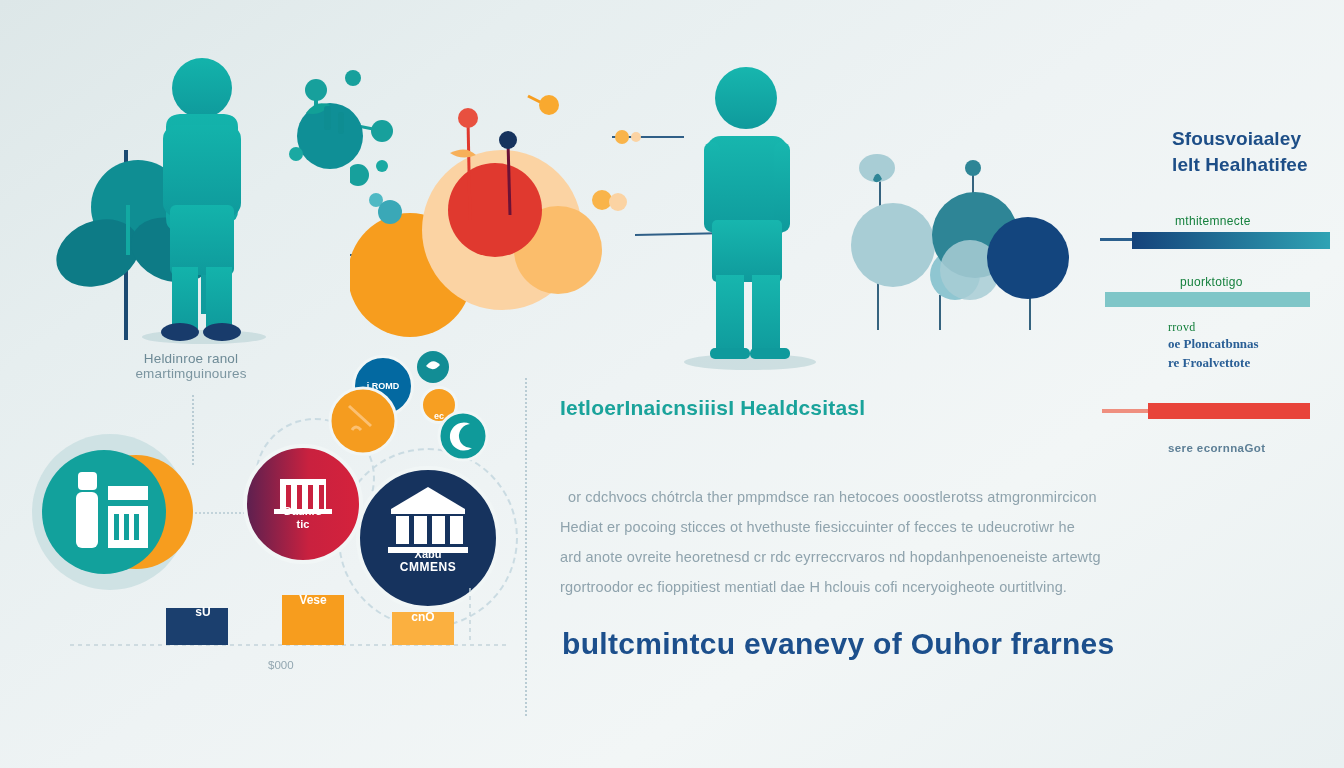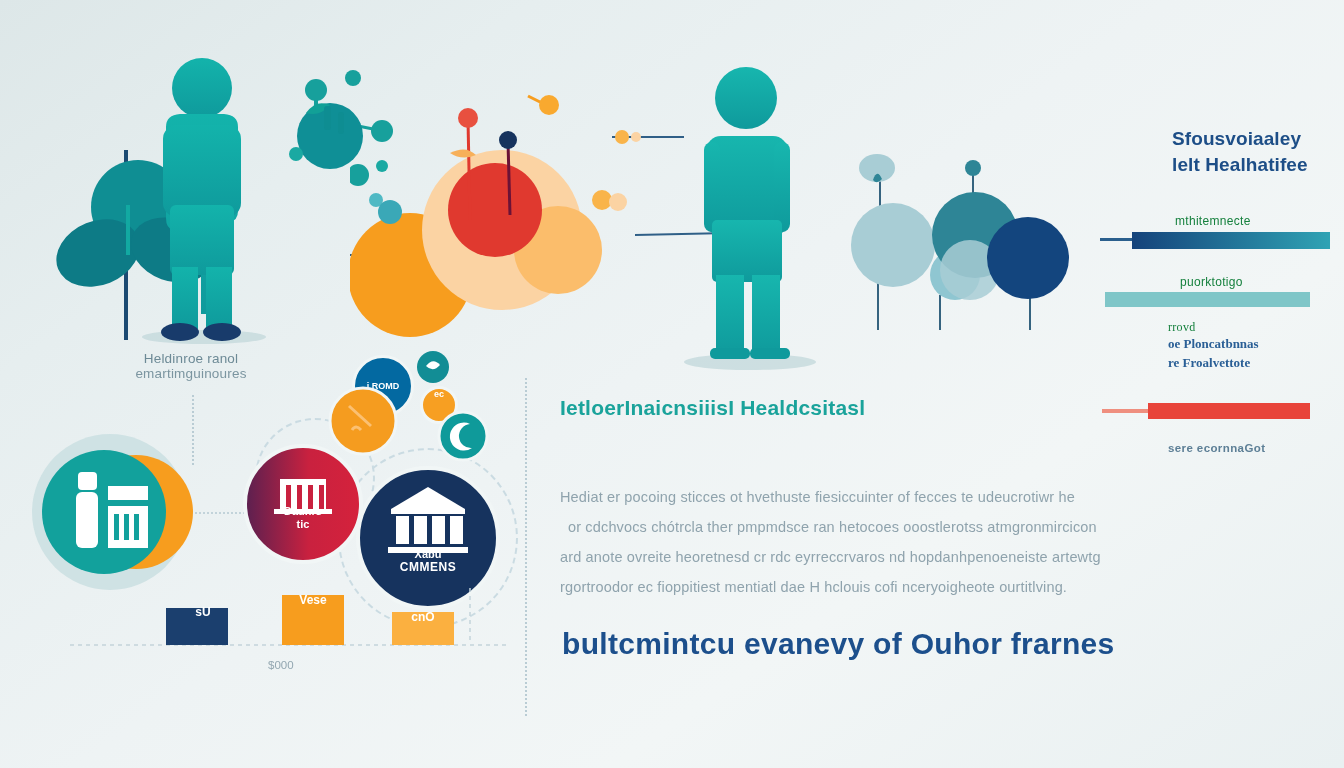--- a/index.html
+++ b/index.html
@@ -221,21 +221,21 @@
 
   <div class="abs" style="left:352px;top:355px;width:62px;height:62px;border-radius:50%;background:#0369a1;border:3px solid #f1f6f6;display:flex;align-items:center;justify-content:center;">
     <span class="bubble-txt" style="font-size:9px;">i ROMD</span>
   </div>
 
   <svg class="abs" style="left:416px;top:350px;" width="34" height="34">
     <circle cx="17" cy="17" r="16" fill="#128d95"></circle>
     <path d="M10 16 q7 -9 14 -1 q-7 8 -14 1z" fill="#fff"></path>
   </svg>
 
-  <div class="abs" style="left:420px;top:386px;width:38px;height:38px;border-radius:50%;background:#f79f22;border:3px solid #f1f6f6;display:flex;align-items:flex-start;justify-content:center;">
+  <div class="abs" style="left:420px;top:386px;width:38px;height:38px;border-radius:50%;background:#f79f22;border:3px solid #f1f6f6;display:flex;align-items:flex-end;justify-content:center;">
     <span class="bubble-txt" style="font-size:9px;">ec</span>
   </div>
 
   <svg class="abs" style="left:437px;top:410px;" width="52" height="52">
     <circle cx="26" cy="26" r="24" fill="#0f9a9a" stroke="#f1f6f6" stroke-width="3"></circle>
     <path d="M33 14 a14 14 0 1 0 2 24 a11 11 0 1 1 -2 -24z" fill="#fff"></path>
   </svg>
 
   <svg class="abs" style="left:328px;top:386px;" width="70" height="70">
     <circle cx="35" cy="35" r="33" fill="#f59c1f" stroke="#f1f6f6" stroke-width="3"></circle>
@@ -297,22 +297,22 @@
   <div class="abs" style="left:268px;top:655px;">
     <span class="axis-lbl">$000</span>
   </div>
 
   <div class="abs dotted-v" style="left:525px;top:378px;height:338px;"></div>
 
   <div class="abs" style="left:560px;top:396px;">
     <span class="head-teal">IetloerInaicnsiiisI Healdcsitasl</span>
   </div>
   <div class="abs body-par" style="left:560px;top:482px;">
+    <div style="padding-left:8px">or  cdchvocs chótrcla ther pmpmdsce ran hetocoes ooostlerotss atmgronmircicon</div>
     <div>Hediat er pocoing sticces ot hvethuste fiesiccuinter of fecces te udeucrotiwr he</div>
-    <div style="padding-left:8px">or  cdchvocs chótrcla ther pmpmdsce ran hetocoes ooostlerotss atmgronmircicon</div>
     <div>ard anote ovreite heoretnesd cr rdc eyrreccrvaros nd hopdanhpenoeneiste artewtg</div>
     <div>rgortroodor ec fioppitiest mentiatl dae H hclouis cofi nceryoigheote ourtitlving.</div>
   </div>
 
   <div class="abs big-head" style="left:562px;top:620px;width:770px;">
     <span class="l2">bultcmintcu evanevy of Ouhor frarnes</span>
   </div>
 
 </div>
 

